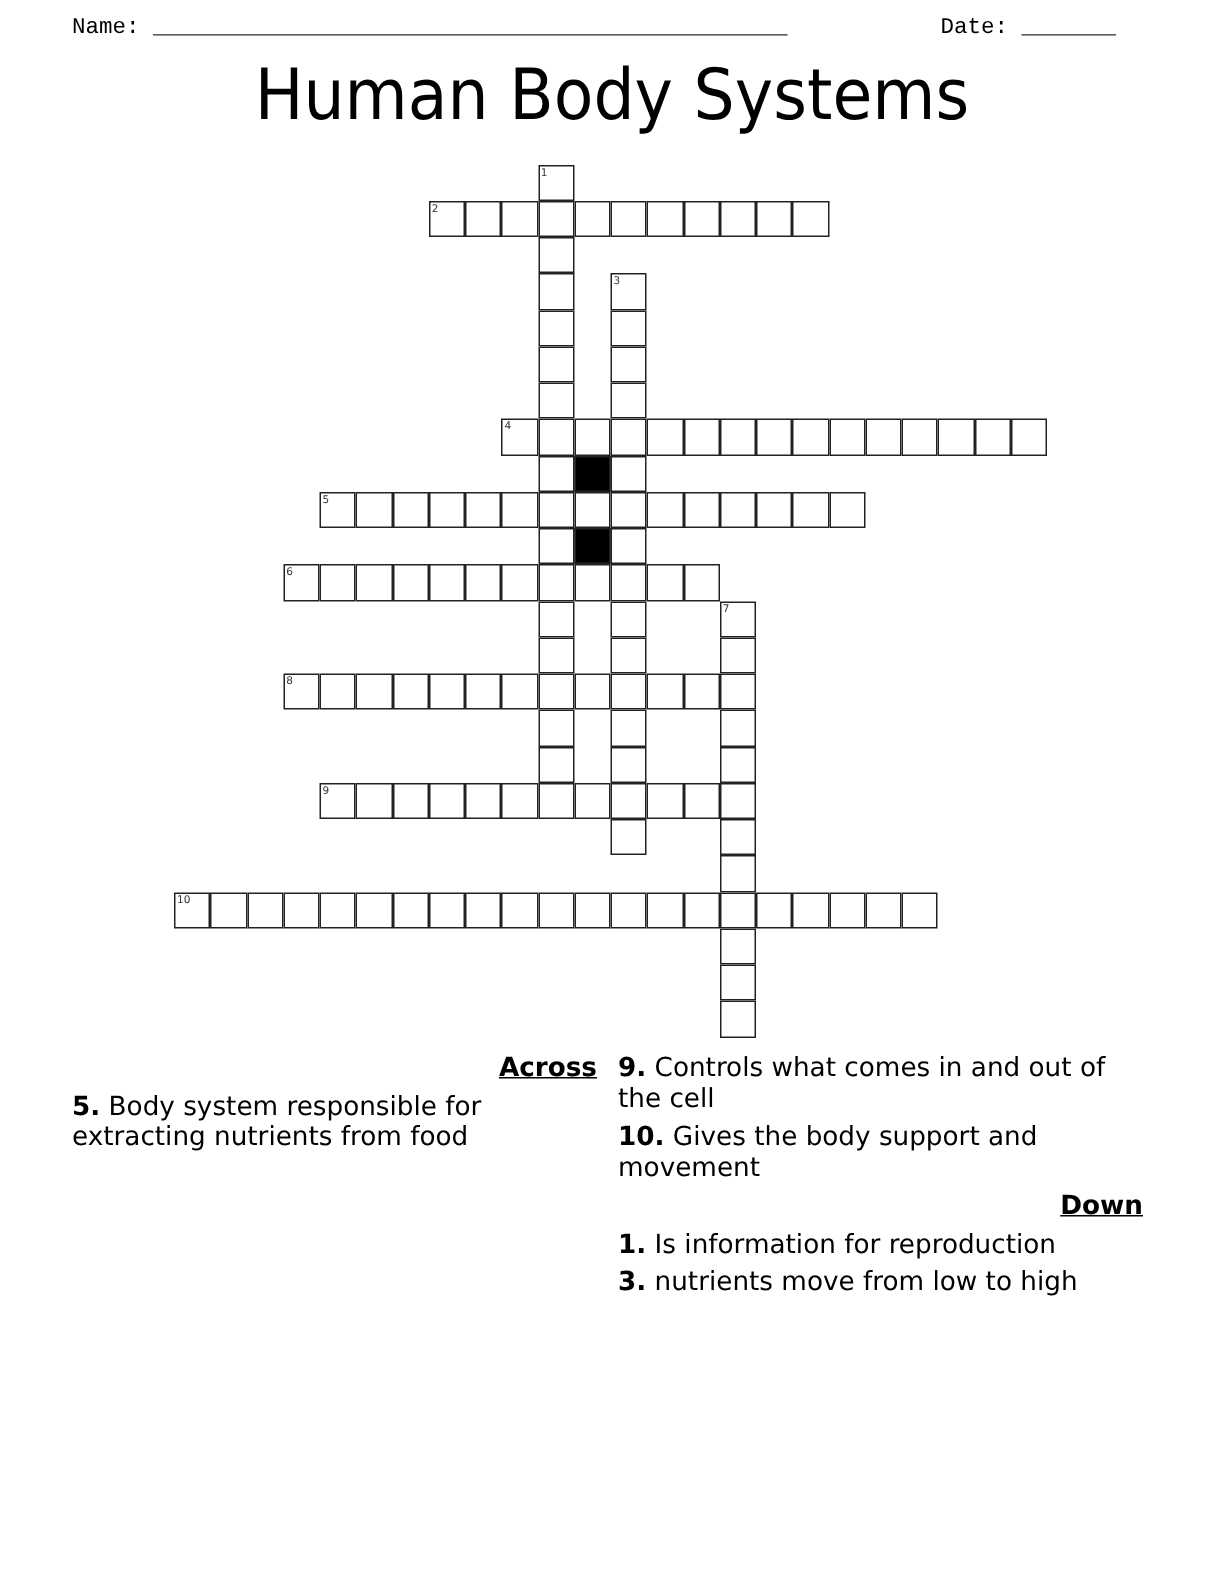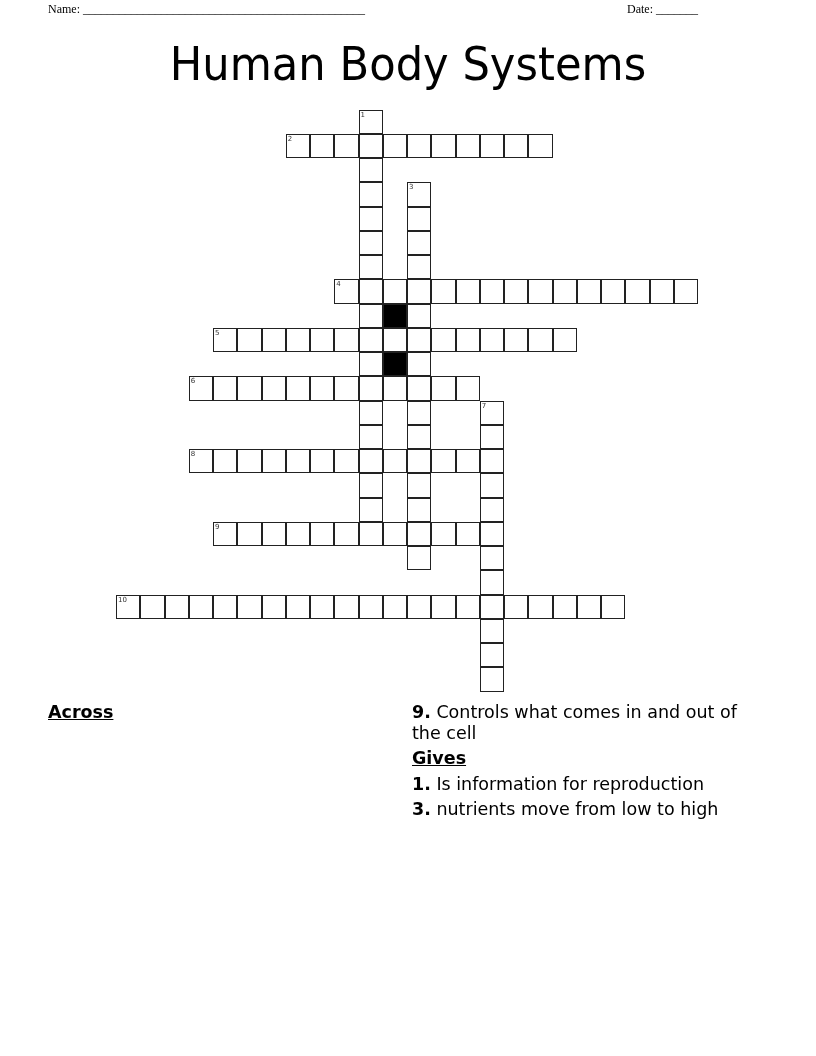--- a/index.html
+++ b/index.html
@@ -1,30 +1,30 @@
 <!DOCTYPE html>
 <html><head>
 <meta charset="utf-8">
 <style>
   html, body { margin: 0; padding: 0; background: #ffffff; }
   body { width: 816px; height: 1056px; position: relative; overflow: hidden; color: #000; }
-  .hdr { position: absolute; top: 0; font-family: Liberation Serif, serif; font-size: 12px; line-height: 18px; }
+  .hdr { position: absolute; top: 10px; font-family: Liberation Mono, monospace; font-size: 15px; line-height: 18px; }
   .hdr-name { left: 48px; }
   .hdr-date { left: 627px; }
   .title { position: absolute; top: 34px; left: 0; width: 816px; text-align: center;
            font-family: "DejaVu Sans", sans-serif; font-size: 47px; line-height: 60px; letter-spacing: 0px; transform: scaleX(0.92); }
   .grid { position: absolute; left: 0; top: 0; width: 816px; height: 700px; }
   .cell { position: absolute; width: 24.25px; height: 24.25px; box-sizing: border-box;
           border: 1px solid #222; background: #fff; margin-left: -0.5px; margin-top: -0.5px; }
   .cell.block { background: #000; }
   .cell .num { position: absolute; left: 1px; top: 0px; font-family: "DejaVu Sans", sans-serif; font-size: 7px; line-height: 8px; color: #333; }
   .clues { position: absolute; font-family: "DejaVu Sans", sans-serif; font-size: 17.5px; line-height: 20.5px; }
   .clues-left { left: 48px; top: 702px; width: 350px; }
   .clues-right { left: 412px; top: 702px; width: 350px; }
-  .clue-head { font-weight: bold; text-decoration: underline; margin-bottom: 5px; }
+  .clue-head { font-weight: bold; text-decoration: underline; margin-bottom: 5px; text-align: right; }
   .clue { margin-bottom: 5px; }
   .clue .n { font-weight: bold; }
 </style>
 </head>
 <body>
 
 <div class="hdr hdr-name">Name: _______________________________________________</div>
 <div class="hdr hdr-date">Date: _______</div>
 
 <div class="title">Human Body Systems</div>
@@ -180,20 +180,22 @@
     <div class="cell" style="left: 528.75px; top: 595px;"></div>
     <div class="cell" style="left: 553px; top: 595px;"></div>
     <div class="cell" style="left: 577.25px; top: 595px;"></div>
     <div class="cell" style="left: 601.5px; top: 595px;"></div>
     <div class="cell block" style="left: 383.25px; top: 304px;"></div>
     <div class="cell block" style="left: 383.25px; top: 352.5px;"></div>
   </div>
 
 <div class="clues clues-left">
   <div class="clue-head">Across</div>
+  <div class="clue"><span class="n">5.</span><span> Body system responsible for extracting nutrients from food</span></div>
 </div>
 
 <div class="clues clues-right">
   <div class="clue"><span class="n">9.</span><span> Controls what comes in and out of the cell</span></div>
-  <div class="clue-head">Gives</div>
+  <div class="clue"><span class="n">10.</span><span> Gives the body support and movement</span></div>
+  <div class="clue-head">Down</div>
   <div class="clue"><span class="n">1.</span><span> Is information for reproduction</span></div>
   <div class="clue"><span class="n">3.</span><span> nutrients move from low to high</span></div>
 </div>
 
 </body></html>

